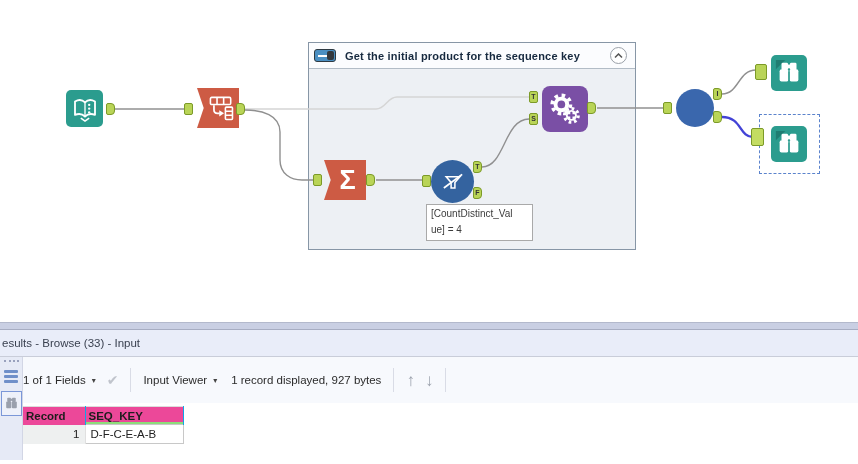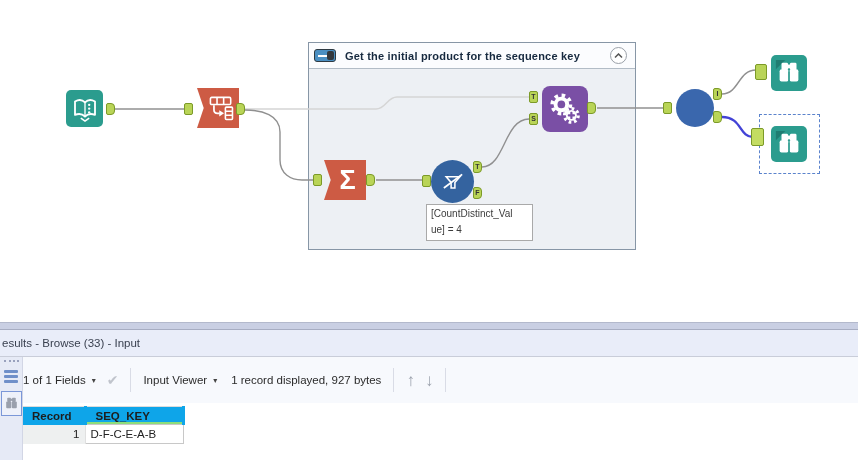--- a/index.html
+++ b/index.html
@@ -78,22 +78,22 @@
   .content { flex:1; background:#fff; }
   .toolbar { height:46px; background:#f7f9fd; display:flex; align-items:center;
              font-size:11.5px; color:#2b2b2b; }
   .tb-text { white-space:nowrap; }
   .caret { font-size:8px; color:#444; margin-left:6px; }
   .check { font-size:14px; color:#c0c4cc; margin-left:11px; }
   .vsep { width:1px; height:24px; background:#d9dce6; margin:0 12px; }
   .nav-arrow { font-size:17px; color:#9ba1ac; background:none; border:none; padding:0; cursor:pointer; line-height:1; }
 
   table.grid { border-collapse:collapse; margin:3px 0 0 0; font-size:11.5px; }
-  .grid th { background:#0ea5e9; font-weight:bold; color:#1d1d1d; text-align:left;
-             padding:2px 9px; height:18px; border-right:3px solid #0ea5e9; border-top:1px solid #dcdcdc; position:relative; }
+  .grid th { background:#ec4899; font-weight:bold; color:#1d1d1d; text-align:left;
+             padding:2px 3px; height:18px; border-right:1px solid #0ea5e9; border-top:1px solid #dcdcdc; position:relative; }
   .grid th.rec { width:62px; }
   .grid th.seq { width:98px; }
   .grid th .greenline { position:absolute; left:0; right:0; bottom:0; height:2px; background:#8ddd7a; }
   .grid td { height:19px; padding:2px 5px; }
   .grid td.rec { background:#eef0f0; text-align:right; color:#222; border-right:1px solid #e0e0e0; }
   .grid td.seq { background:#fff; border:1px solid #c8c8c8; color:#222; }
 </style>
 </head>
 <body>
 

